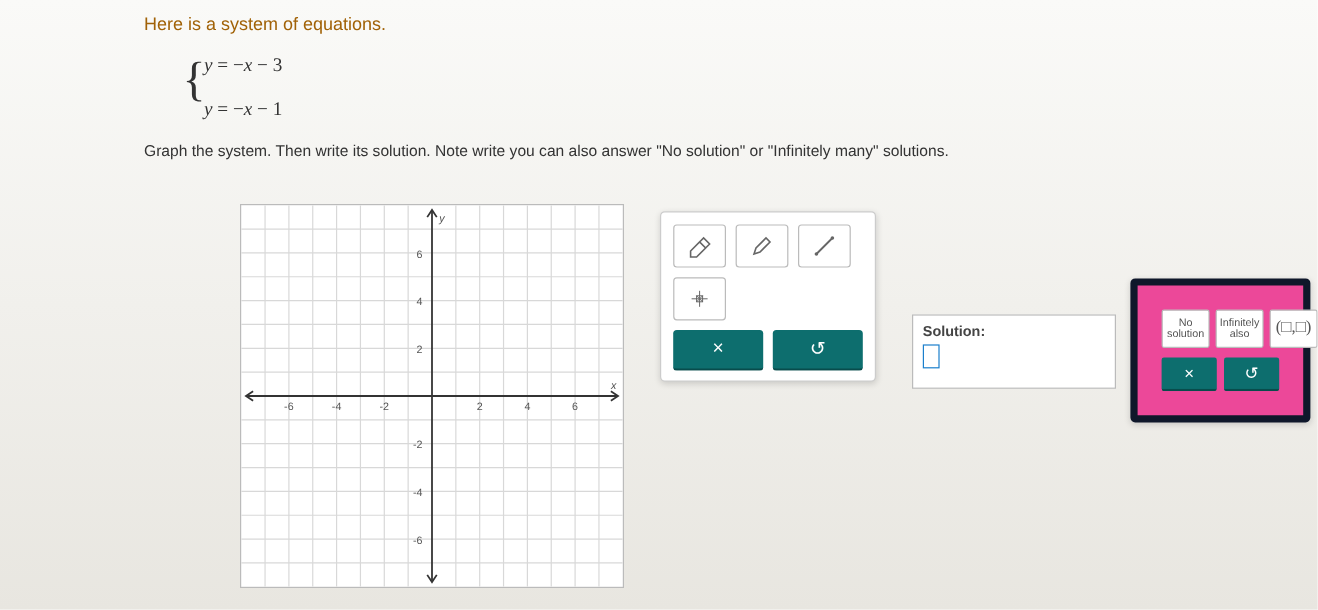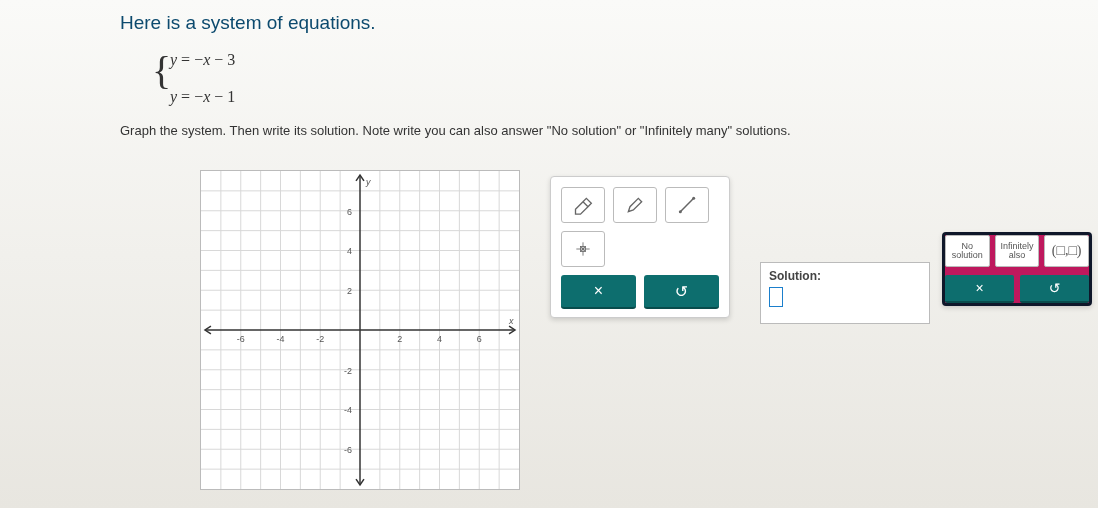--- a/index.html
+++ b/index.html
@@ -5,21 +5,21 @@
     * { box-sizing: border-box; margin: 0; padding: 0; }
     body {
       font-family: Verdana, Arial, sans-serif;
       background: linear-gradient(180deg, #fafaf8 0%, #e8e6e0 100%);
       width: 1098px;
       height: 508px;
       color: #333;
       position: relative;
       padding: 12px 0 0 120px;
     }
-    .prompt-line { font-size: 19px; color: #0c4a6e; margin-bottom: 8px; }
+    .prompt-line { font-size: 15px; color: #a16207; margin-bottom: 8px; }
     .equations-block { margin: 6px 0 14px 50px; font-family: 'Times New Roman', serif; font-size: 16px; position: relative; }
     .brace { position: absolute; left: -18px; top: -2px; font-size: 40px; font-family: serif; color: #333; }
     .eq-line { line-height: 1.4; font-style: italic; margin-top: 15px; }
     .eq-line .op { font-style: normal; }
     .instr { font-size: 13px; margin: 10px 0 14px 0; }
 
     .work-area { position: absolute; top: 170px; left: 0; width: 1098px; }
 
     
     .graph-panel { position: absolute; left: 200px; top: 0; width: 320px; height: 320px; background: #fff; border: 1px solid #bbb; }
@@ -40,21 +40,21 @@
       display: flex; align-items: center; justify-content: center; font-size: 16px; cursor: pointer;
       border-bottom: 2px solid #084c4c;
     }
 
     
     .solution-box { position: absolute; left: 760px; top: 92px; width: 170px; height: 62px; background: #fff; border: 1px solid #bbb; padding: 6px 8px; }
     .solution-box .lbl { font-size: 12px; font-weight: bold; color: #444; }
     .cursor-box { display: inline-block; width: 14px; height: 20px; border: 1px solid #1b7fcc; margin-top: 4px; }
 
     
-    .answer-panel { position: absolute; left: 942px; top: 62px; width: 150px; background: #be185d; border: 3px solid #0f172a; border-radius: 4px; padding: 0; box-shadow: 0 2px 5px rgba(0,0,0,.15); }
+    .answer-panel { position: absolute; left: 942px; top: 62px; width: 150px; background: #ec4899; border: 6px solid #0f172a; border-radius: 4px; padding: 20px; box-shadow: 0 2px 5px rgba(0,0,0,.15); }
     .answer-row { display: flex; gap: 5px; margin-bottom: 8px; }
     .answer-btn { flex: 1; min-width: 40px; height: 32px; border: 1px solid #bbb; border-radius: 2px; background: #fff; display: flex; align-items: center; justify-content: center; font-size: 9px; text-align: center; line-height: 1.05; color: #555; cursor: pointer; }
     .ordpair { font-family: 'Times New Roman', serif; font-size: 14px; font-style: normal; }
     .answer-action-row { display: flex; gap: 6px; }
     .ans-dark { flex: 1; height: 28px; background: #0d6e6e; color: #fff; border: none; border-radius: 2px; display: flex; align-items: center; justify-content: center; font-size: 14px; cursor: pointer; border-bottom: 2px solid #084c4c;}
   </style>
 </head>
 <body>
 
 <div class="prompt-line">Here is a system of equations.</div>

